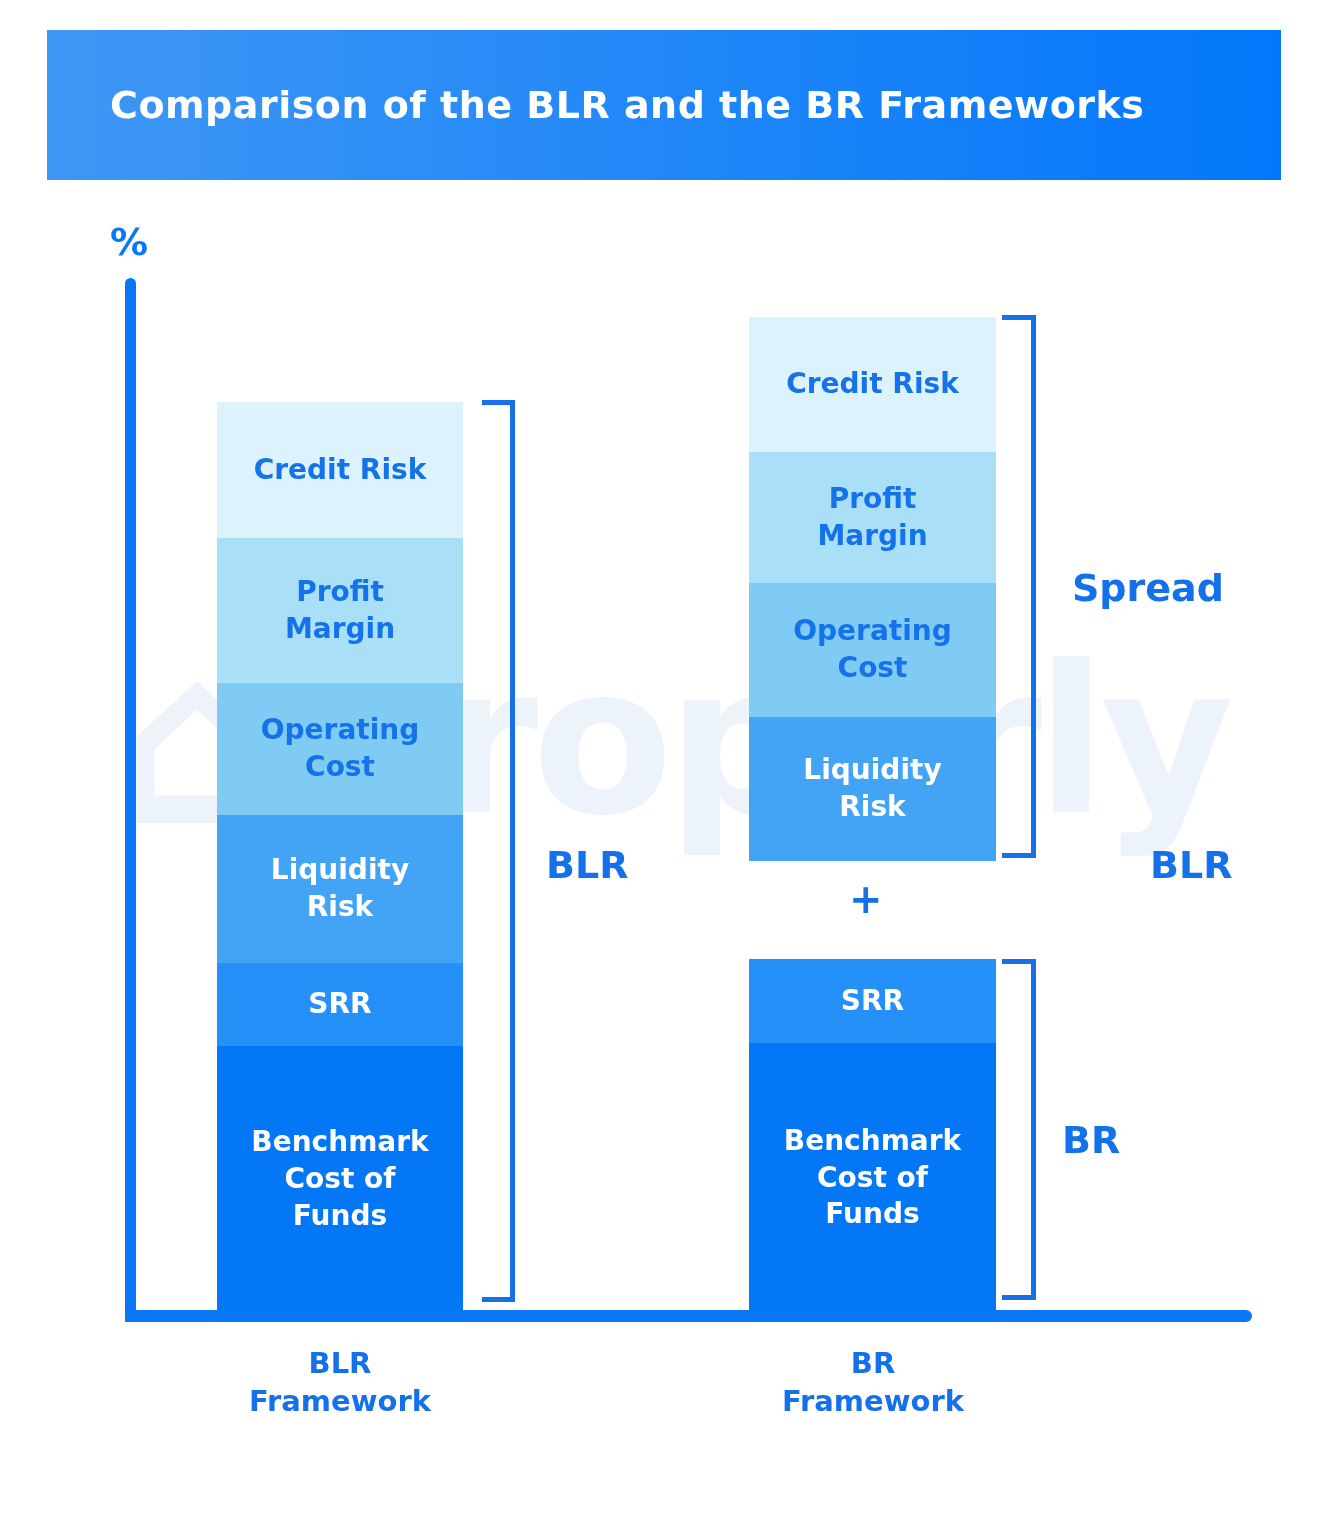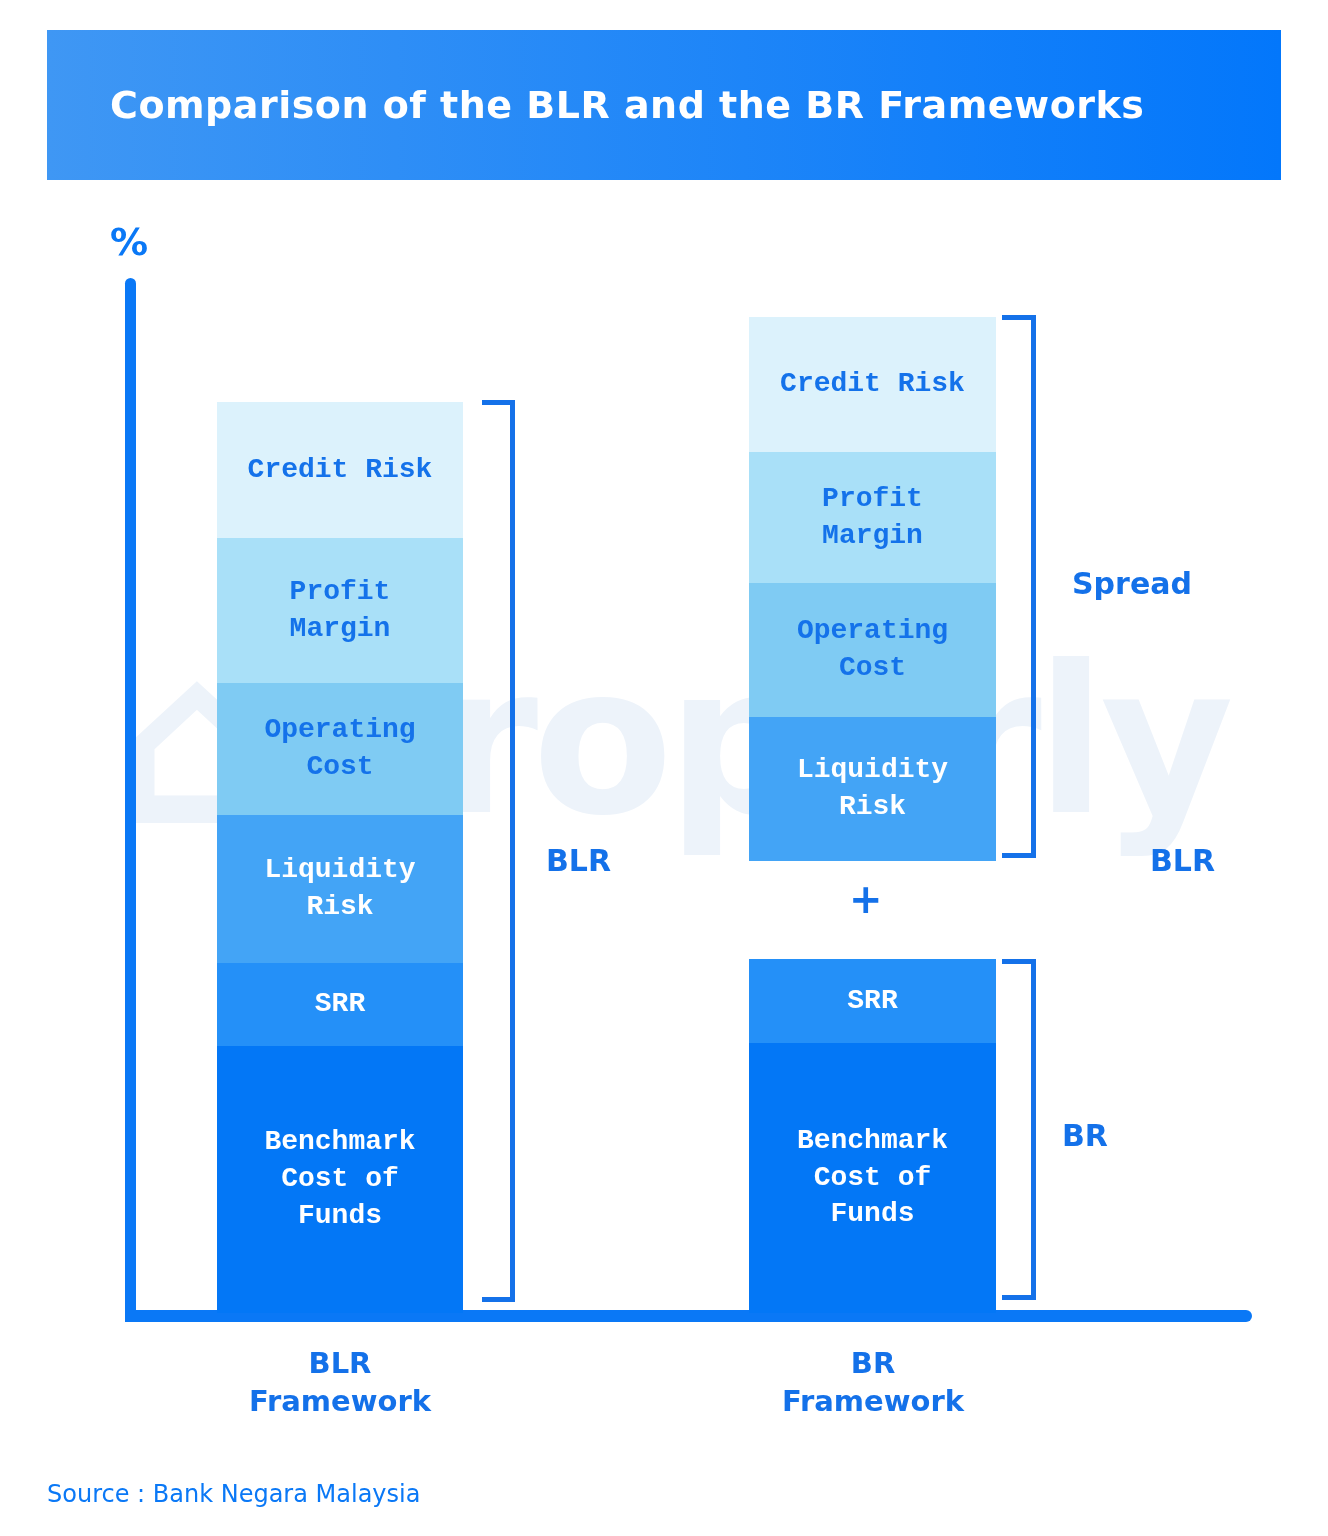--- a/index.html
+++ b/index.html
@@ -28,30 +28,30 @@
   .pct { position:absolute; left:110px; top:220px; font-size:38px; font-weight:bold;
          color:#0A78F6; z-index:2; }
 
   
   .bar { position:absolute; display:flex; flex-direction:column; z-index:1; }
   #bar-blr   { left:217px; top:402px; width:246px; }
   #bar-br-top{ left:749px; top:317px; width:247px; }
   #bar-br-bot{ left:749px; top:959px; width:247px; }
   .seg { display:flex; align-items:center; justify-content:center; text-align:center;
          font-weight:bold; font-size:28px; line-height:1.32; }
-  .seg span { max-width:200px;font-family:Liberation Mono, monospace; }
+  .seg span { max-width:200px; }
 
   
   .bracket { position:absolute; border:5px solid #1471E9; border-left:none; z-index:1; }
   #bracket-blr    { left:482px; top:400px;  width:33px; height:902px; }
   #bracket-spread { left:1002px; top:315px; width:34px; height:543px; }
   #bracket-br     { left:1002px; top:959px; width:34px; height:341px; }
 
   
-  .ann { position:absolute; color:#1471E9; font-weight:bold; font-size:30px; z-index:2; }
+  .ann { position:absolute; color:#1471E9; font-weight:bold; font-size:38px; z-index:2; }
   #lbl-blr-left  { left:546px;  top:843px; }
   #lbl-spread    { left:1072px; top:566px; }
   #lbl-blr-right { left:1150px; top:843px; }
   #lbl-br        { left:1062px; top:1118px; }
   #lbl-plus      { left:849px;  top:876px;  font-size:40px; }
 
   
   .xcat { position:absolute; top:1344px; width:300px; text-align:center;
           color:#1471E9; font-weight:bold; font-size:29px; line-height:1.32; z-index:2; }
   #xcat-left  { left:190px; }
@@ -133,15 +133,14 @@
 
   <div class="xcat" id="xcat-left">
     <div>BLR</div>
     <div>Framework</div>
   </div>
   <div class="xcat" id="xcat-right">
     <div>BR</div>
     <div>Framework</div>
   </div>
 
-  <div class="source">Source : Bank Negara Malaysia</div>
 
 </div>
 
 </body></html>

